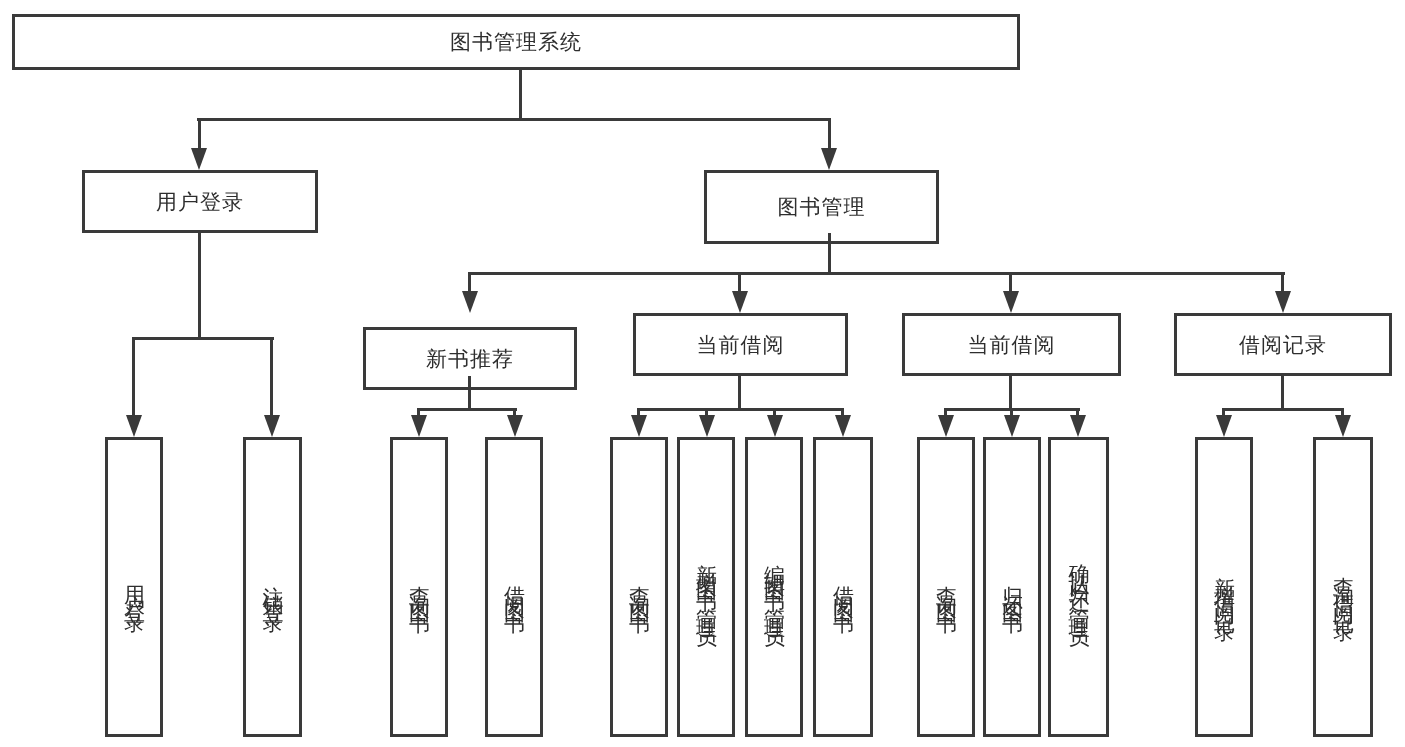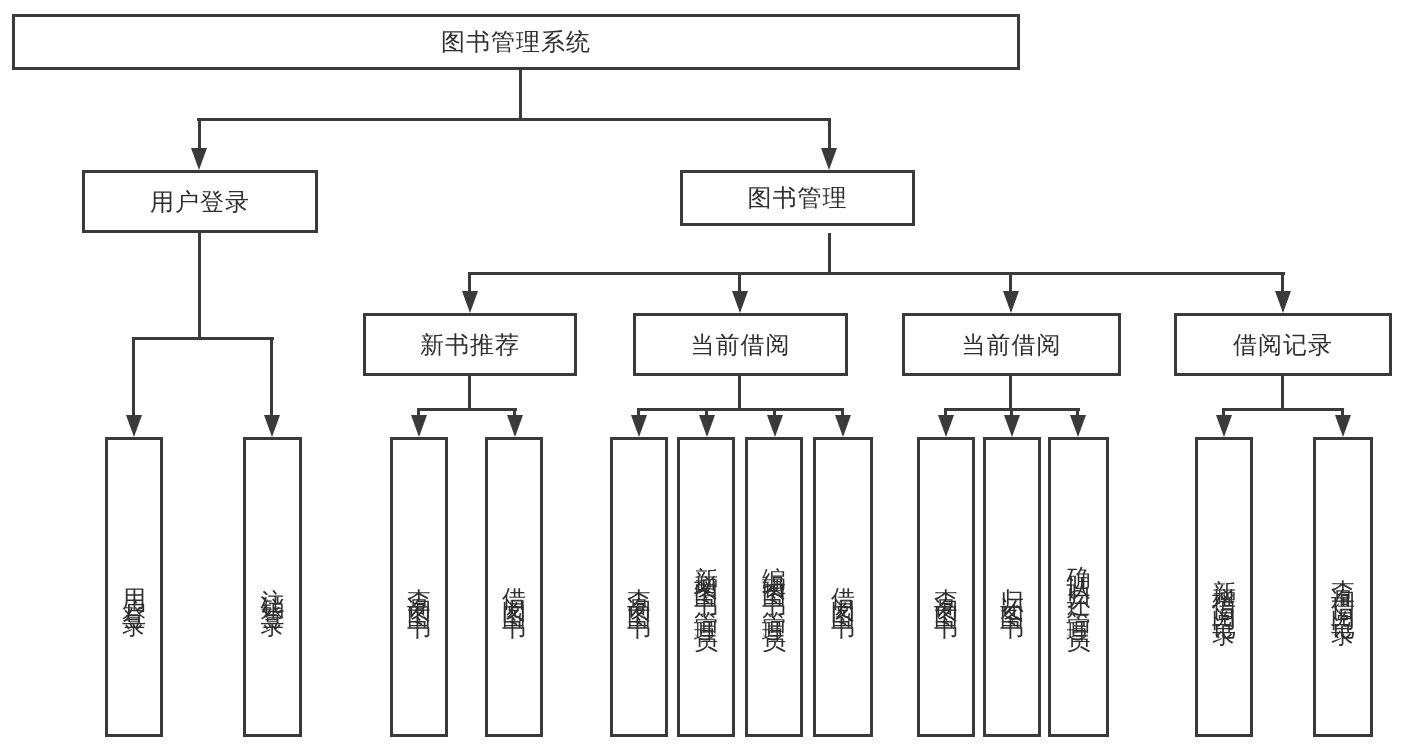--- a/index.html
+++ b/index.html
@@ -3,21 +3,21 @@
 <meta charset="utf-8">
 <style>
   html,body{margin:0;padding:0;background:#ffffff;}
   .canvas{
     position:relative;width:1405px;height:747px;background:#ffffff;
     font-family:"DejaVu Sans","Liberation Sans",sans-serif;overflow:hidden;
   }
   .box{
     position:absolute;box-sizing:border-box;border:3px solid #3a3a3a;background:#ffffff;
     display:flex;align-items:center;justify-content:center;
-    color:#2e2e2e;font-size:24px;letter-spacing:1px;text-align:center;
+    color:#2e2e2e;font-size:21px;letter-spacing:1px;text-align:center;
   }
   .vbox{padding:4px 0;}
   .vtext{
     writing-mode:vertical-rl;text-orientation:mixed;
     letter-spacing:9px;line-height:1;white-space:nowrap;
   }
   .hline,.vline{position:absolute;background:#3a3a3a;}
   .hline{height:3px;}
   .vline{width:3px;}
   .arrow{
@@ -42,21 +42,21 @@
   <div class="vline" style="left:519px;top:67px;height:54px"></div>
   <div class="hline" style="left:197px;top:118px;width:634px"></div>
   <div class="vline" style="left:198px;top:118px;height:34px"></div>
   <div class="arrow" style="left:191px;top:148px"></div>
   <div class="vline" style="left:828px;top:118px;height:34px"></div>
   <div class="arrow" style="left:821px;top:148px"></div>
 
   <div class="box" style="left:82px;top:170px;width:236px;height:63px">
     <span>用户登录</span>
   </div>
-  <div class="box" style="left:680px;top:170px;width:235px;height:56px">
+  <div class="box" style="left:704px;top:170px;width:235px;height:74px">
     <span>图书管理</span>
   </div>
 
   <div class="vline" style="left:198px;top:233px;height:107px"></div>
   <div class="hline" style="left:132px;top:337px;width:142px"></div>
   <div class="vline" style="left:132px;top:337px;height:80px"></div>
   <div class="arrow" style="left:126px;top:415px"></div>
   <div class="vline" style="left:270px;top:337px;height:80px"></div>
   <div class="arrow" style="left:264px;top:415px"></div>
 
@@ -64,21 +64,21 @@
   <div class="hline" style="left:468px;top:272px;width:817px"></div>
   <div class="vline" style="left:468px;top:272px;height:22px"></div>
   <div class="arrow" style="left:462px;top:291px"></div>
   <div class="vline" style="left:738px;top:272px;height:22px"></div>
   <div class="arrow" style="left:732px;top:291px"></div>
   <div class="vline" style="left:1009px;top:272px;height:22px"></div>
   <div class="arrow" style="left:1003px;top:291px"></div>
   <div class="vline" style="left:1281px;top:272px;height:22px"></div>
   <div class="arrow" style="left:1275px;top:291px"></div>
 
-  <div class="box" style="left:363px;top:313px;width:214px;height:63px">
+  <div class="box" style="left:363px;top:327px;width:214px;height:63px">
     <span>新书推荐</span>
   </div>
   <div class="box" style="left:633px;top:313px;width:215px;height:63px">
     <span>当前借阅</span>
   </div>
   <div class="box" style="left:1174px;top:313px;width:218px;height:63px">
     <span>借阅记录</span>
   </div>
   <div class="box" style="left:902px;top:313px;width:219px;height:63px">
     <span>当前借阅</span>

